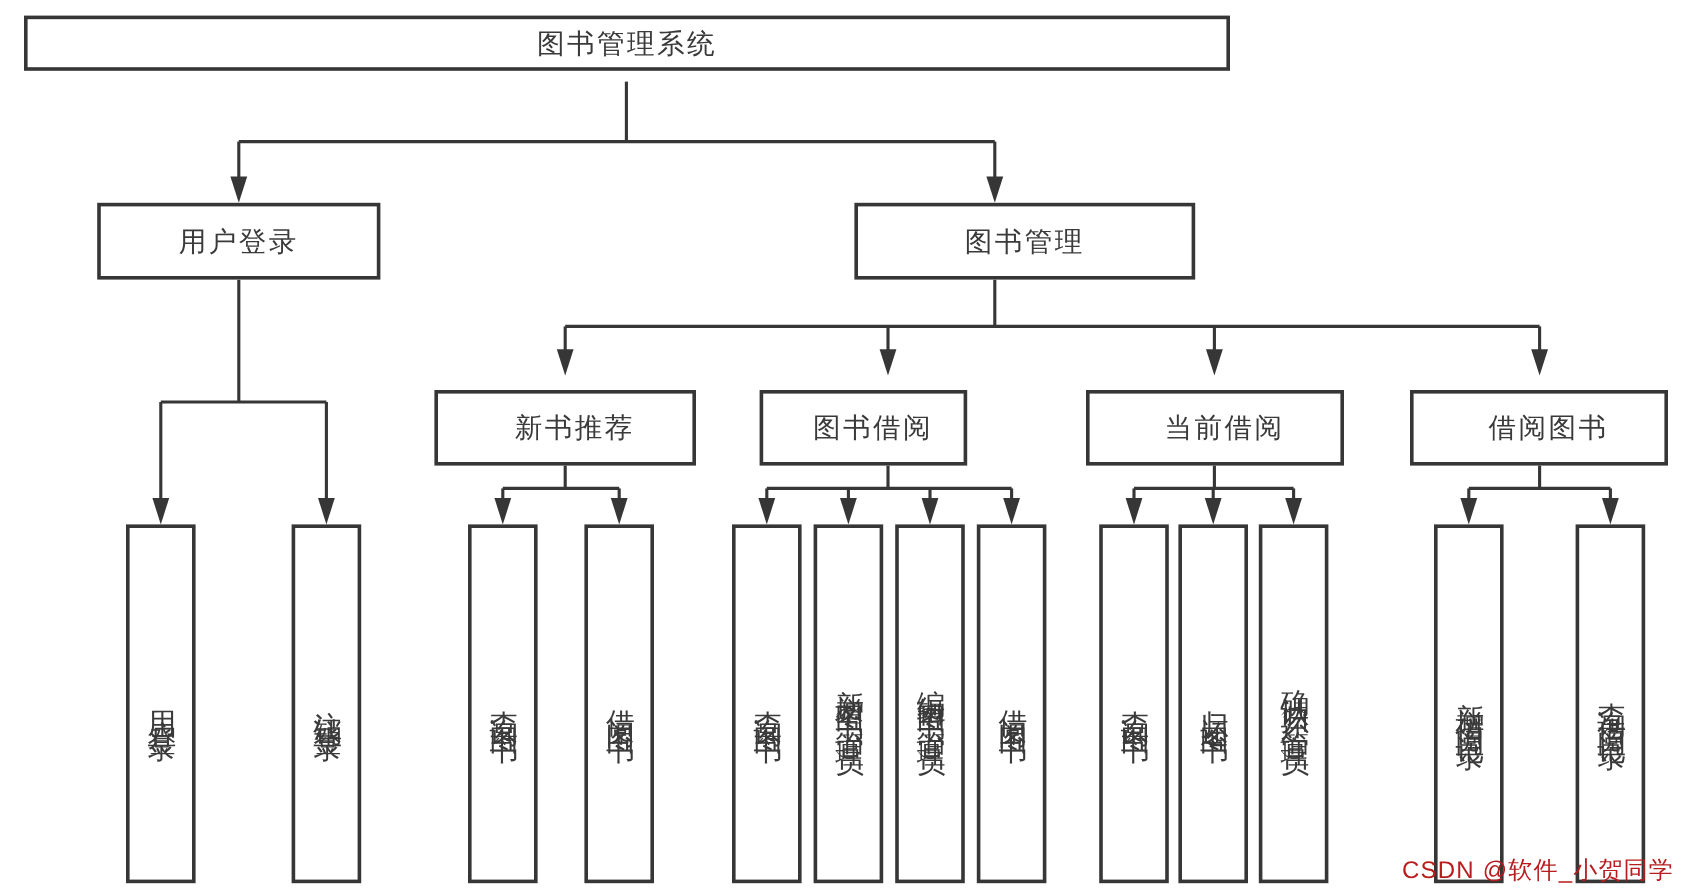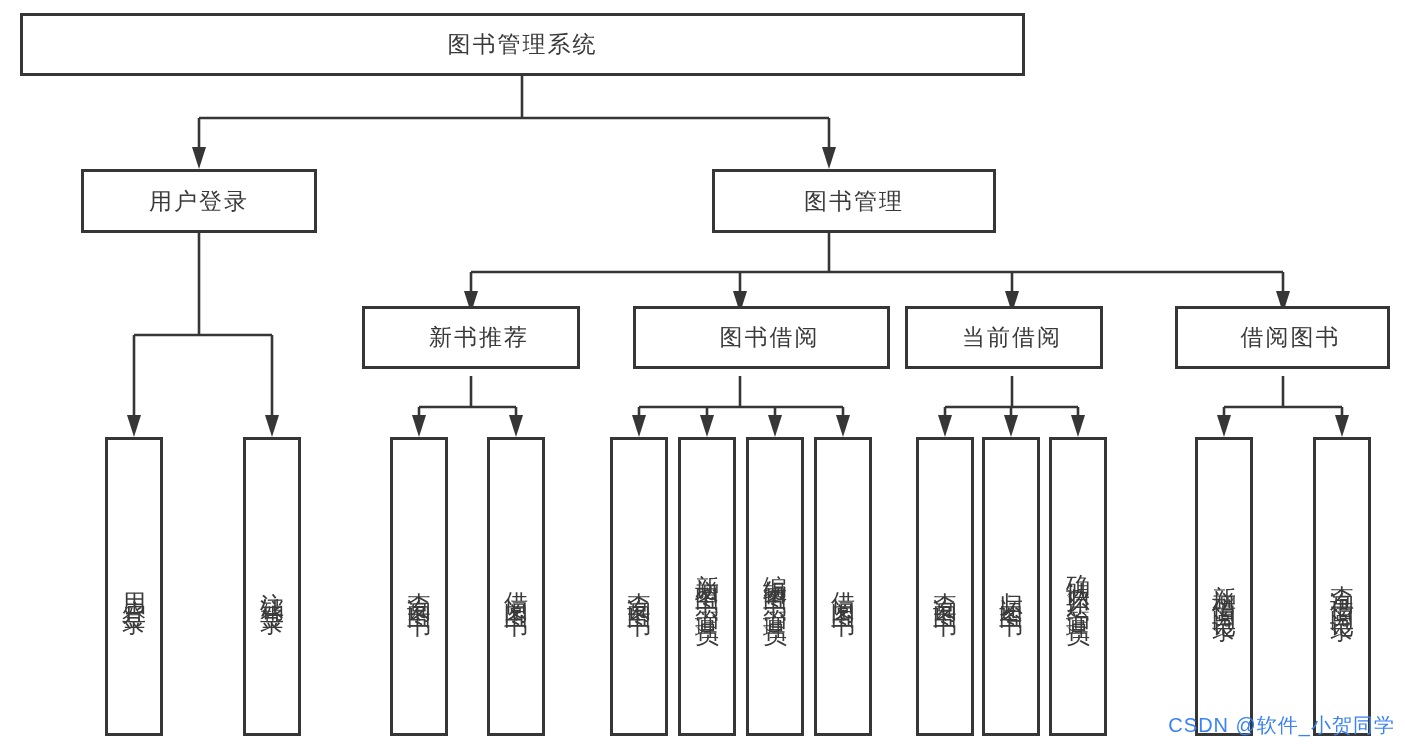--- a/index.html
+++ b/index.html
@@ -37,48 +37,48 @@
     font-size: 23px;
     letter-spacing: 2px;
     white-space: nowrap;
   }
   .node.v-text {
     font-size: 24px;
     writing-mode: vertical-rl;
     letter-spacing: 7px;
     line-height: 1;
   }
-  .root-box      { left: 20px;   top: 13px;  width: 1005px; height: 63px; font-size: 24px; text-align: center; }
+  .root-box      { left: 20px;   top: 13px;  width: 1005px; height: 46px; font-size: 24px; text-align: center; }
   .lv1-a         { left: 81px;   top: 169px; width: 236px;  height: 64px; font-size: 24px; }
   .lv1-b         { left: 712px;  top: 169px; width: 284px;  height: 64px; font-size: 24px; }
-  .lv2           { top: 306px;   height: 63px; padding-left: 16px; }
+  .lv2           { top: 325px;   height: 63px; padding-left: 16px; }
   .lv2-a         { left: 362px;  width: 218px; }
-  .lv2-b         { left: 633px;  width: 257px; }
-  .lv2-c         { left: 905px;  width: 198px; }
+  .lv2-b         { left: 633px;  width: 173px; }
+  .lv2-c         { left: 905px;  width: 215px; }
   .lv2-d         { left: 1175px; width: 215px; }
   .leaf          { top: 437px;   height: 299px; width: 58px; }
   .leaf-1  { left: 105px;  }
   .leaf-2  { left: 243px;  }
   .leaf-3  { left: 390px;  }
   .leaf-4  { left: 487px;  }
   .leaf-5  { left: 610px;  }
   .leaf-6  { left: 678px;  }
   .leaf-7  { left: 746px;  }
   .leaf-8  { left: 814px;  }
   .leaf-9  { left: 916px;  }
   .leaf-10 { left: 982px;  }
   .leaf-11 { left: 1049px; }
   .leaf-12 { left: 1195px; }
   .leaf-13 { left: 1313px; }
   .watermark {
     position: absolute;
     right: 10px;
     bottom: 8px;
     font-size: 20px;
-    color: #3b82f6;
+    color: #b91c1c;
     z-index: 5;
     letter-spacing: 1px;
     white-space: nowrap;
   }
 </style>
 </head>
 <body>
 
 <div id="canvas">
 

